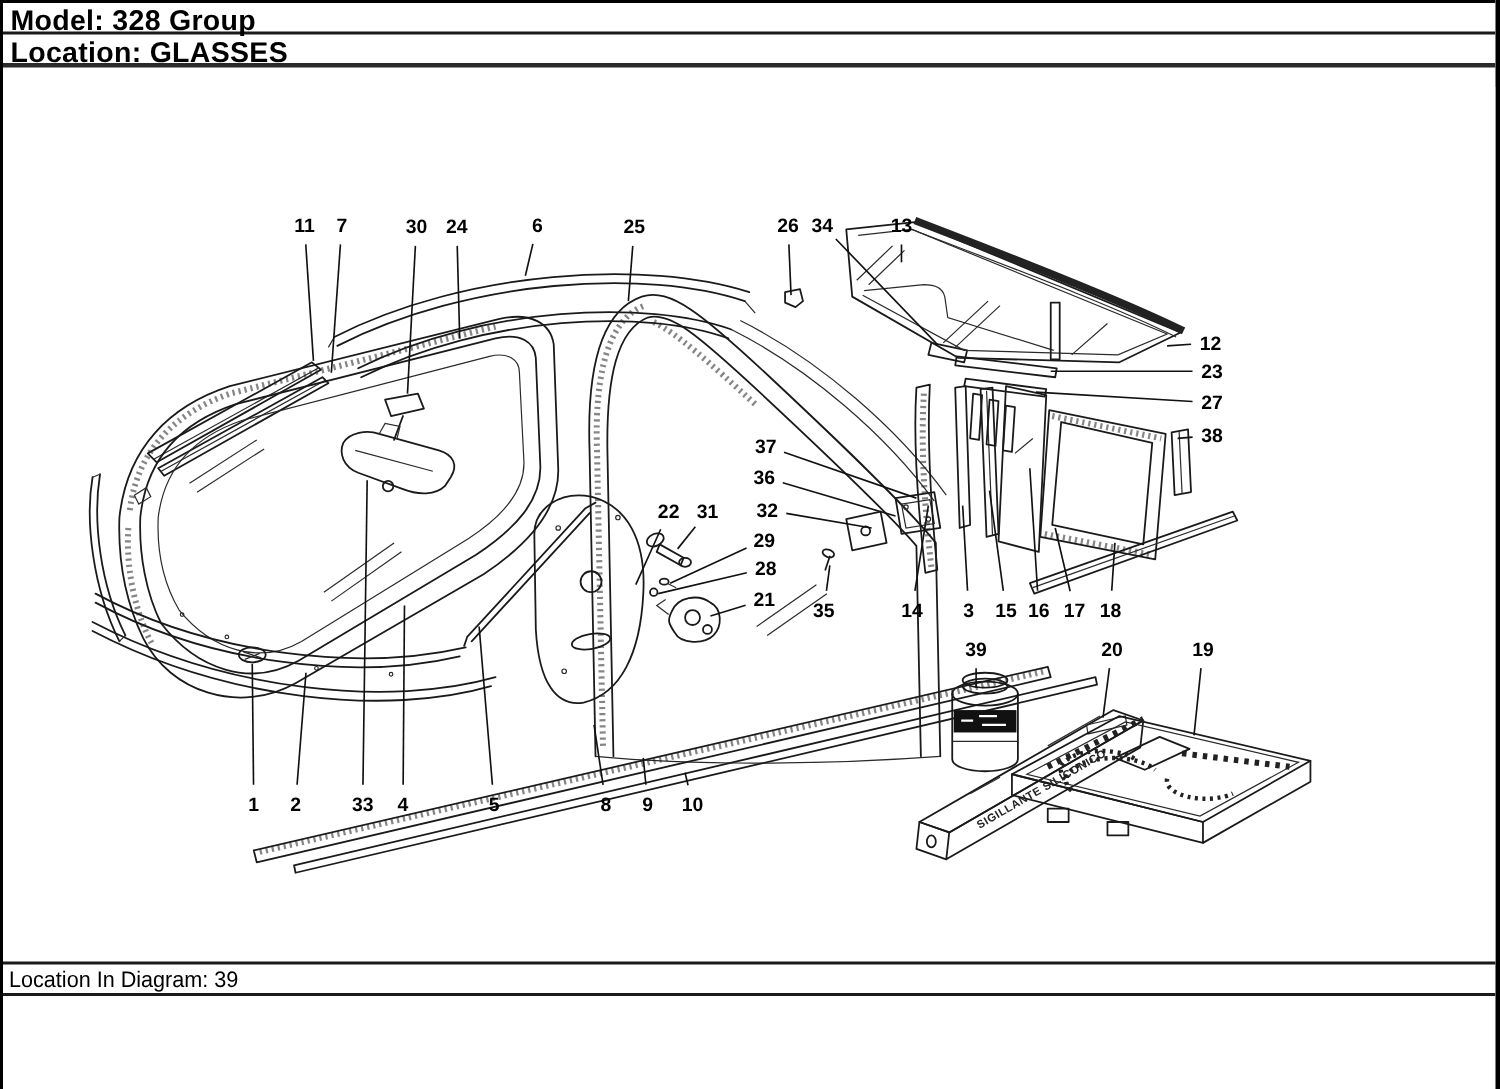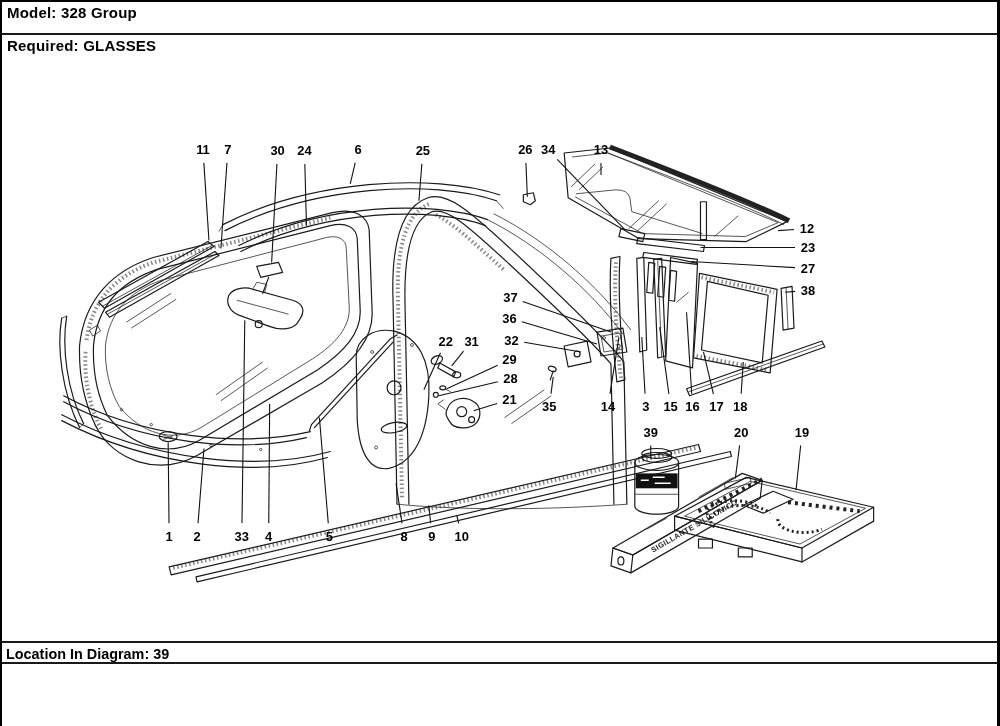--- a/index.html
+++ b/index.html
@@ -10,38 +10,38 @@
     border-left:2px solid #000;
     border-right:3px solid #000;
     background:#fff;
     font-family:"Liberation Sans", sans-serif;
     overflow:hidden;
   }
   .hrow{
     position:relative;
     height:15px;
     border-bottom:2px solid #1a1a1a;
-    padding:2px 0 14px 5px;
-    font-size:15px;
+    padding:2px 0 2px 5px;
+    font-size:19px;
     font-weight:700;
     letter-spacing:.2px;
     color:#000;
     white-space:nowrap;
   }
   .hrow.first{border-top:2px solid #000;}
   .hrow.last{border-bottom:3px solid #2a2a2a;}
   #diagram-area{
     position:absolute;
     top:58px;left:0;
     width:995px;height:583px;
     background:#fff;
   }
   #footer{
     position:absolute;
-    top:641px;left:0;right:0;bottom:0;font-weight:bold;
+    top:641px;left:0;right:0;bottom:0;
   }
   .frow{
     height:15px;
     border-bottom:2px solid #1a1a1a;
     padding:2px 0 2px 4px;
     font-size:15px;
     color:#000;
     white-space:nowrap;
   }
   .frow.first{border-top:2px solid #1a1a1a;}
@@ -60,21 +60,21 @@
   svg .thin{stroke:#2a2a2a;fill:none;stroke-width:.8;}
   svg .seal{stroke:#222;fill:none;stroke-width:4;stroke-dasharray:1.5 2.6;opacity:.55;}
   svg .ldr{stroke:#111;stroke-width:1.1;}
 </style>
 </head>
 <body>
 
 <div id="page">
 
   <div class="hrow first"><span>Model: 328 Group</span></div>
-  <div class="hrow last"><span>Required: GLASSES</span></div>
+  <div class="hrow last"><span>Location: GLASSES</span></div>
 
   <div id="diagram-area">
     <svg width="995" height="583" viewBox="0 58 1000 583" xmlns="http://www.w3.org/2000/svg">
 
       <g>
         <path class="art" d="M 97,302 L 207,241 L 213,246 L 103,308 Z"></path>
         <path class="art" d="M 104,312 L 214,251 L 218,255 L 108,317 Z"></path>
         <path class="thin" d="M 101,306 L 211,245 M 106,314 L 216,253"></path>
         <path class="art" d="M 222,224 C 310,179 432,172 500,194 M 224,230 C 312,185 432,178 497,200"></path>
         <path class="art" d="M 238,245 C 322,203 432,199 488,219 M 240,251 C 324,209 432,205 486,225"></path>

